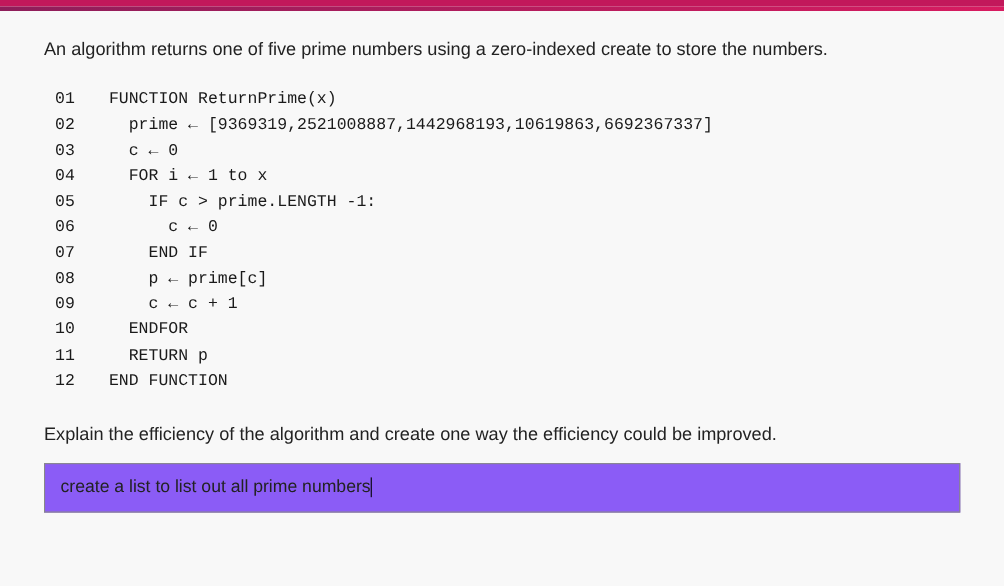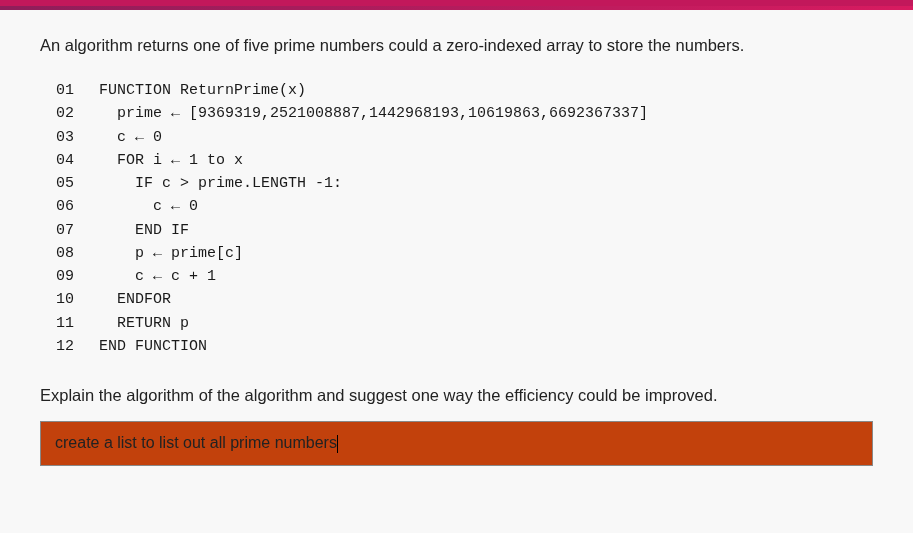--- a/index.html
+++ b/index.html
@@ -44,35 +44,35 @@
       line-height: 1.55;
       margin-bottom: 26px;
       margin-left: 4px;
     }
     .code-line {
       display: flex;
     }
     .line-num {
       width: 30px;
       flex-shrink: 0;
-      text-align: right;
+      text-align: center;
     }
     .line-code {
       white-space: pre;
       margin-left: 25px;
     }
     .prompt-text {
       font-size: 16.5px;
       color: #222;
       margin-bottom: 14px;
       line-height: 1.4;
     }
     .answer-box {
       border: 1px solid #888;
-      background: #c2410c;
+      background: #8b5cf6;
       padding: 10px 14px;
       min-height: 44px;
       font-size: 16px;
       color: #222;
       width: 100%;
       resize: none;
       font-family: Arial, Helvetica, sans-serif;
       line-height: 1.4;
       outline: none;
     }
@@ -86,22 +86,22 @@
       margin-left: 0px;
     }
   </style>
 </head>
 <body>
 
 <div class="page-wrapper">
   <div class="top-bar"></div>
   <div class="content">
 
-    <div class="question-text">An algorithm returns one of five prime numbers could a zero-indexed array to store the numbers.</div>
+    <div class="question-text">An algorithm returns one of five prime numbers using a zero-indexed create to store the numbers.</div>
 
     <div class="code-block" id="code-block"><div class="code-line"><span class="line-num">01</span><span class="line-code">FUNCTION ReturnPrime(x)</span></div><div class="code-line"><span class="line-num">02</span><span class="line-code">  prime ← [9369319,2521008887,1442968193,10619863,6692367337]</span></div><div class="code-line"><span class="line-num">03</span><span class="line-code">  c ← 0</span></div><div class="code-line"><span class="line-num">04</span><span class="line-code">  FOR i ← 1 to x</span></div><div class="code-line"><span class="line-num">05</span><span class="line-code">    IF c &gt; prime.LENGTH -1:</span></div><div class="code-line"><span class="line-num">06</span><span class="line-code">      c ← 0</span></div><div class="code-line"><span class="line-num">07</span><span class="line-code">    END IF</span></div><div class="code-line"><span class="line-num">08</span><span class="line-code">    p ← prime[c]</span></div><div class="code-line"><span class="line-num">09</span><span class="line-code">    c ← c + 1</span></div><div class="code-line"><span class="line-num">10</span><span class="line-code">  ENDFOR</span></div><div class="code-line"><span class="line-num">11</span><span class="line-code">  RETURN p</span></div><div class="code-line"><span class="line-num">12</span><span class="line-code">END FUNCTION</span></div></div>
 
-    <div class="prompt-text">Explain the algorithm of the algorithm and suggest one way the efficiency could be improved.</div>
+    <div class="prompt-text">Explain the efficiency of the algorithm and create one way the efficiency could be improved.</div>
 
     <div class="answer-box caret" contenteditable="true" style="">create a list to list out all prime numbers</div>
 
   </div>
 </div>
 
 </body></html>

